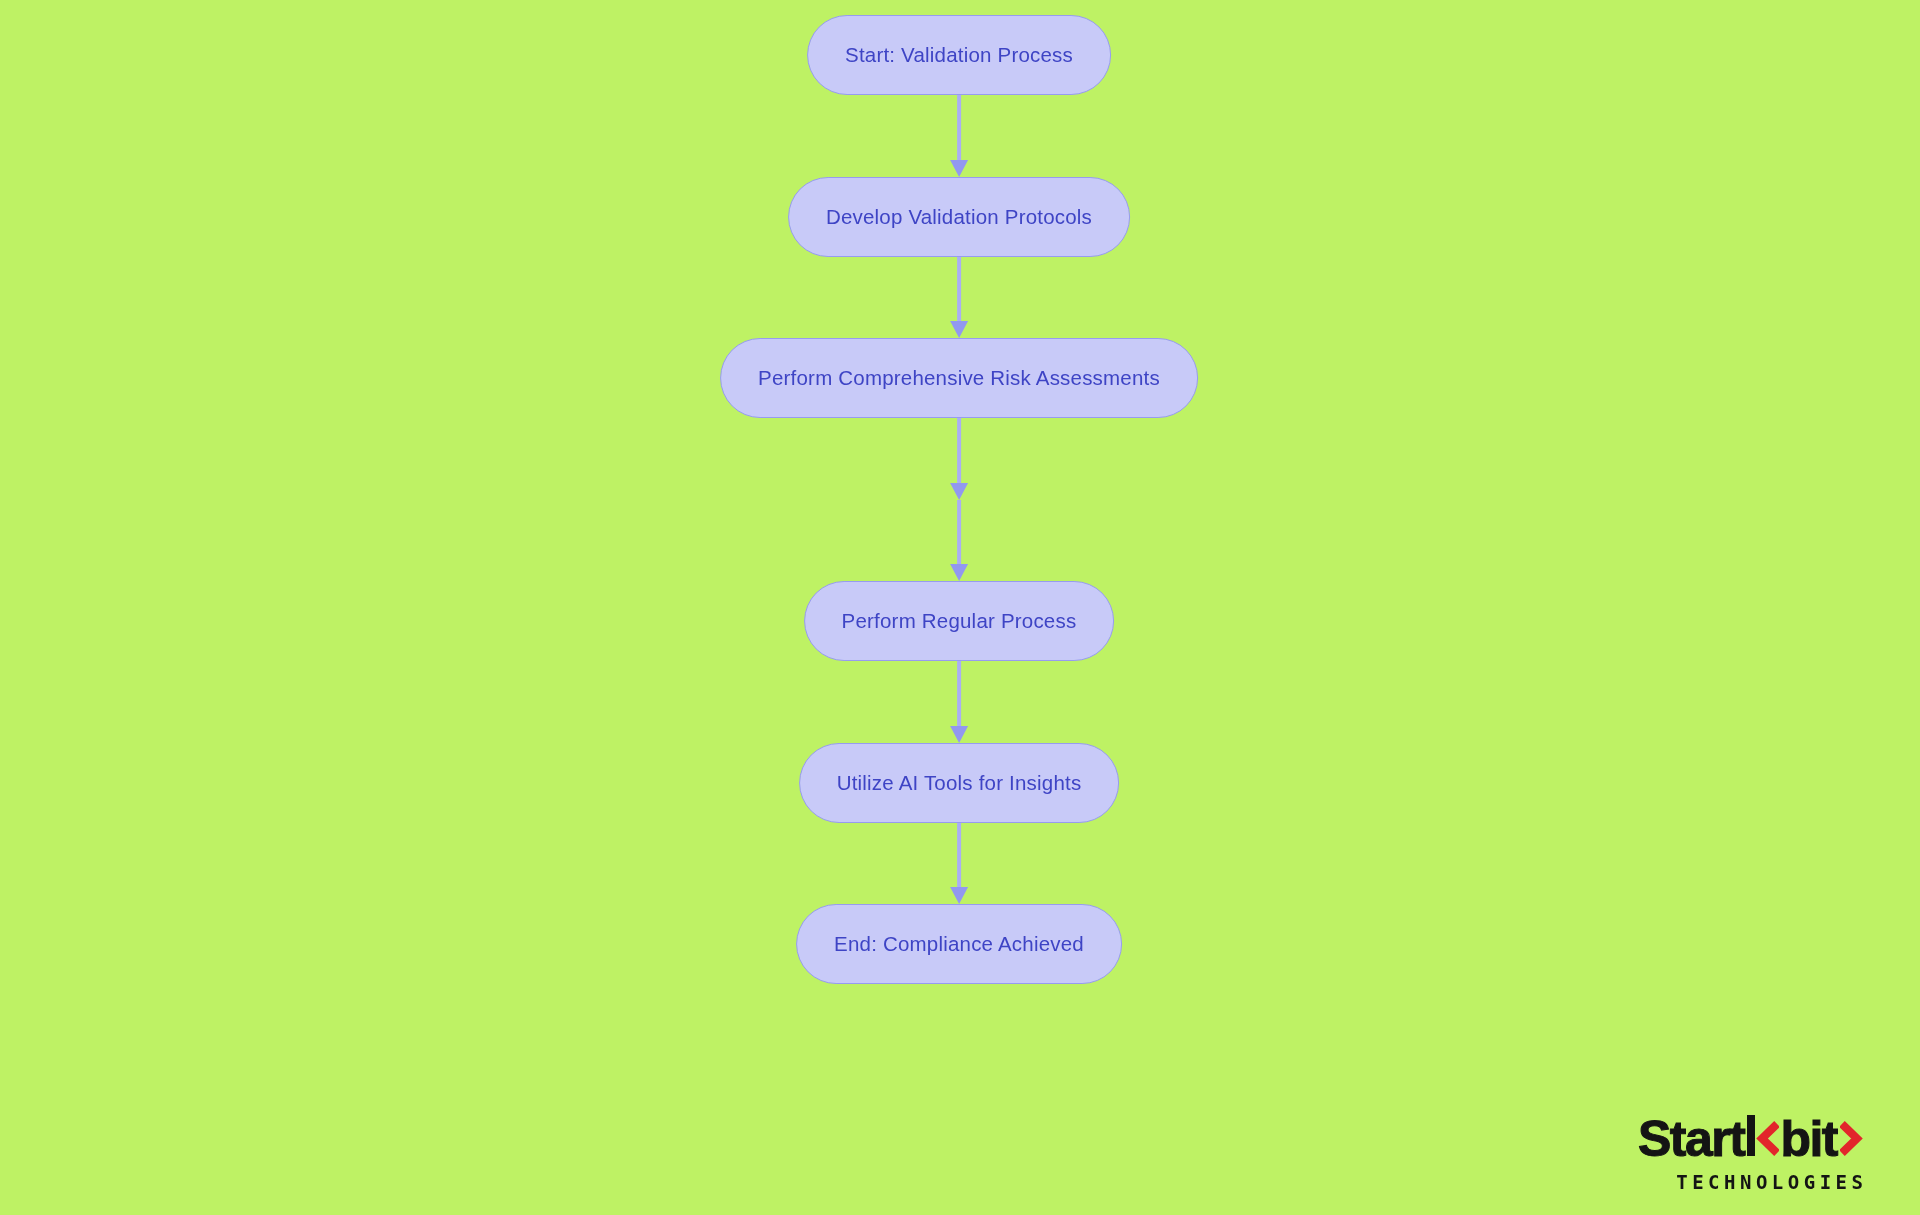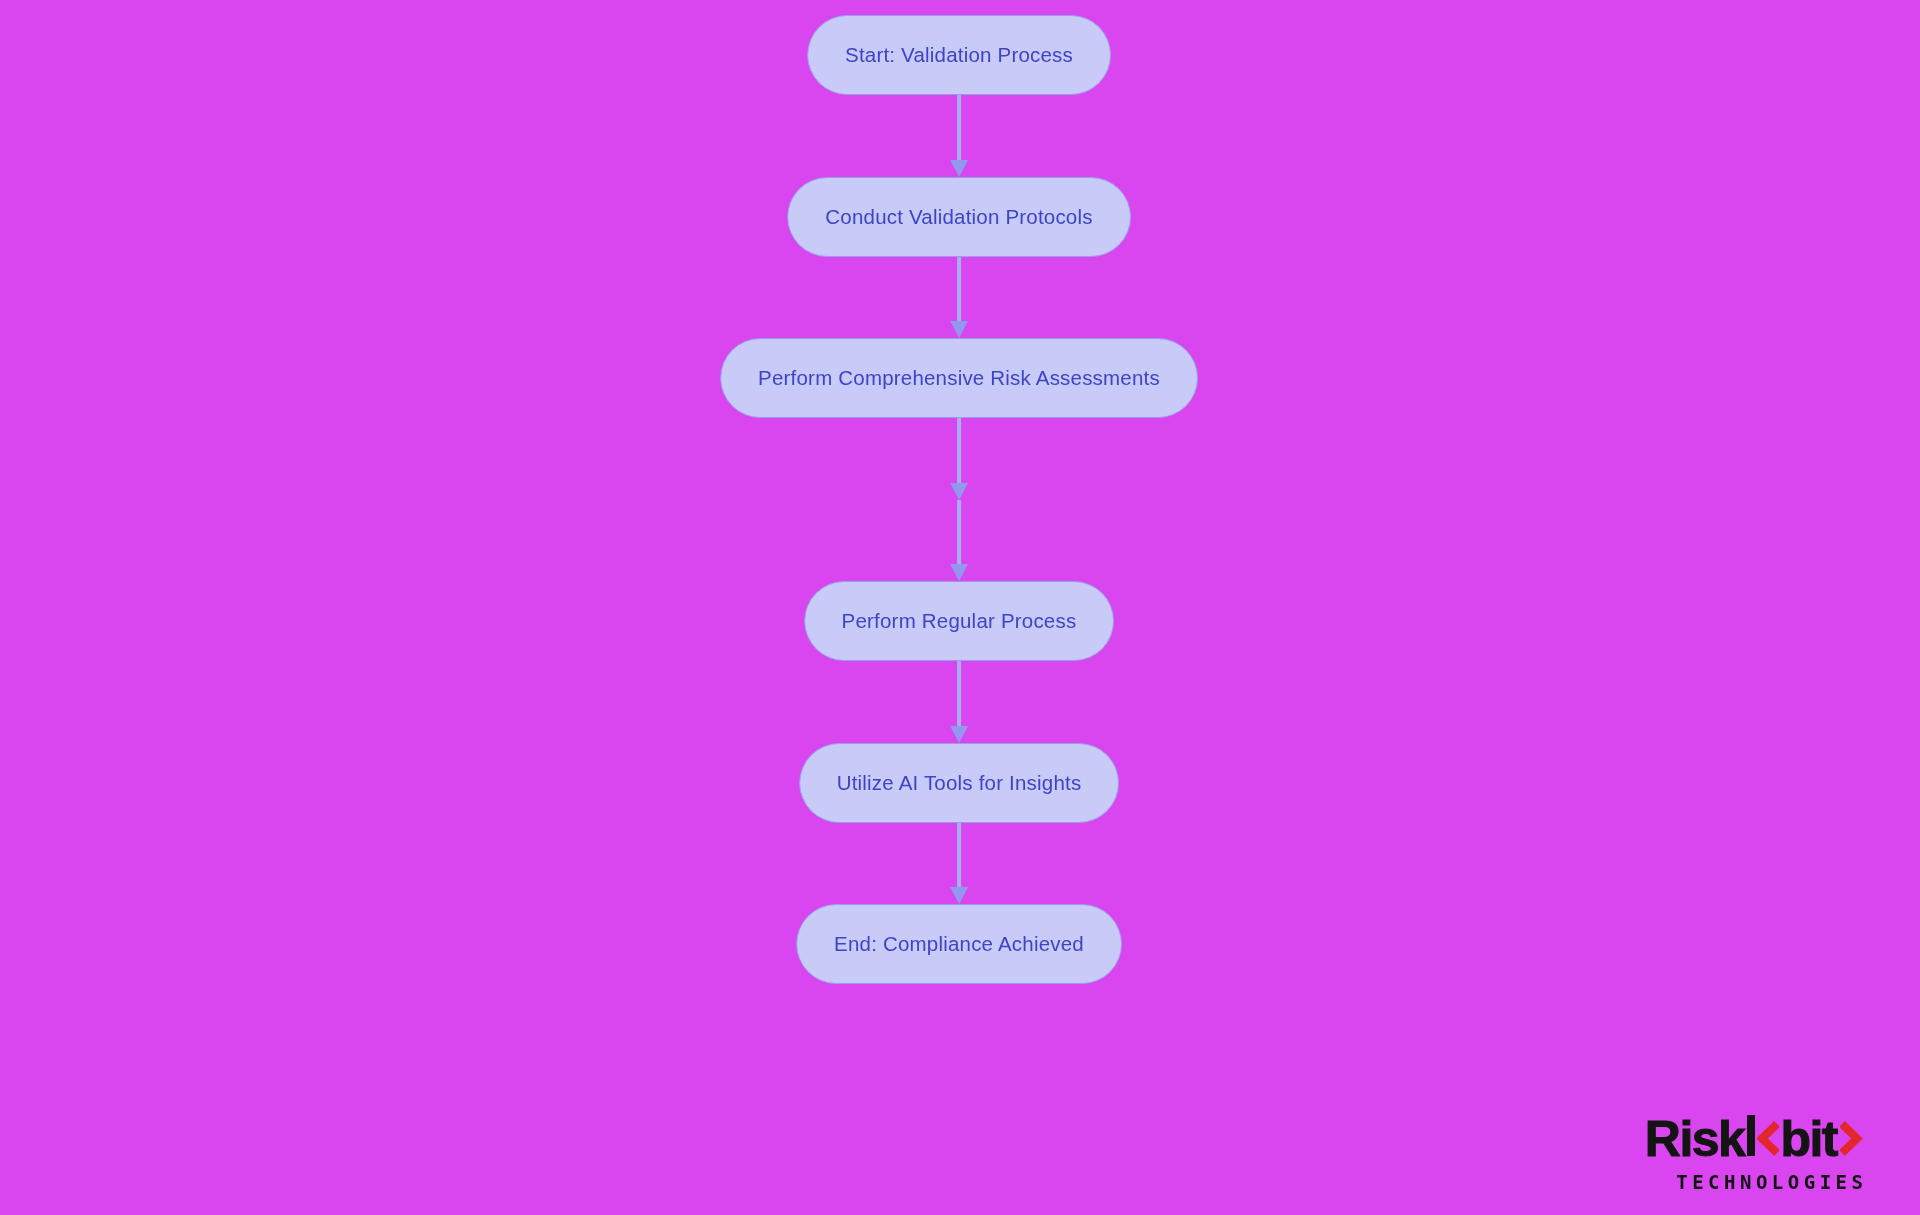--- a/index.html
+++ b/index.html
@@ -1,20 +1,20 @@
 <!DOCTYPE html>
 <html><head>
 <meta charset="utf-8">
 <style>
   html, body { margin: 0; padding: 0; background: #ffffff; }
   .canvas {
     position: relative;
     width: 1920px;
     height: 1215px;
-    background: #d946ef;
+    background: #bef264;
     overflow: hidden;
     font-family: "Liberation Sans", sans-serif;
   }
 
   
   .flow {
     position: absolute;
     top: 15px;
     left: 959px;
     transform: translateX(-50%);
@@ -103,21 +103,21 @@
 
   <div class="flow">
 
     <div class="node">Start: Validation Process</div>
 
     <div class="arrow">
       <div class="arrow-line"></div>
       <div class="arrow-head"></div>
     </div>
 
-    <div class="node">Conduct Validation Protocols</div>
+    <div class="node">Develop Validation Protocols</div>
 
     <div class="arrow">
       <div class="arrow-line"></div>
       <div class="arrow-head"></div>
     </div>
 
     <div class="node">Perform Comprehensive Risk Assessments</div>
 
     <div class="arrow">
       <div class="arrow-line"></div>
@@ -143,21 +143,21 @@
       <div class="arrow-line"></div>
       <div class="arrow-head"></div>
     </div>
 
     <div class="node">End: Compliance Achieved</div>
 
   </div>
 
   <div class="logo">
     <div class="wordmark">
-      <span class="txt">Risk</span>
+      <span class="txt">Start</span>
       <span class="k-stem"></span>
       <svg class="chev-svg" width="23" height="35" viewBox="0 0 23 35">
         <path d="M21 3 L6 17.5 L21 32" fill="none" stroke="#e2262b" stroke-width="8"></path>
       </svg>
       <span class="txt bit">bit</span>
       <svg class="chev-svg chev-right" width="23" height="35" viewBox="0 0 23 35">
         <path d="M2 3 L17 17.5 L2 32" fill="none" stroke="#e2262b" stroke-width="8"></path>
       </svg>
     </div>
     <div class="tagline">TECHNOLOGIES</div>

